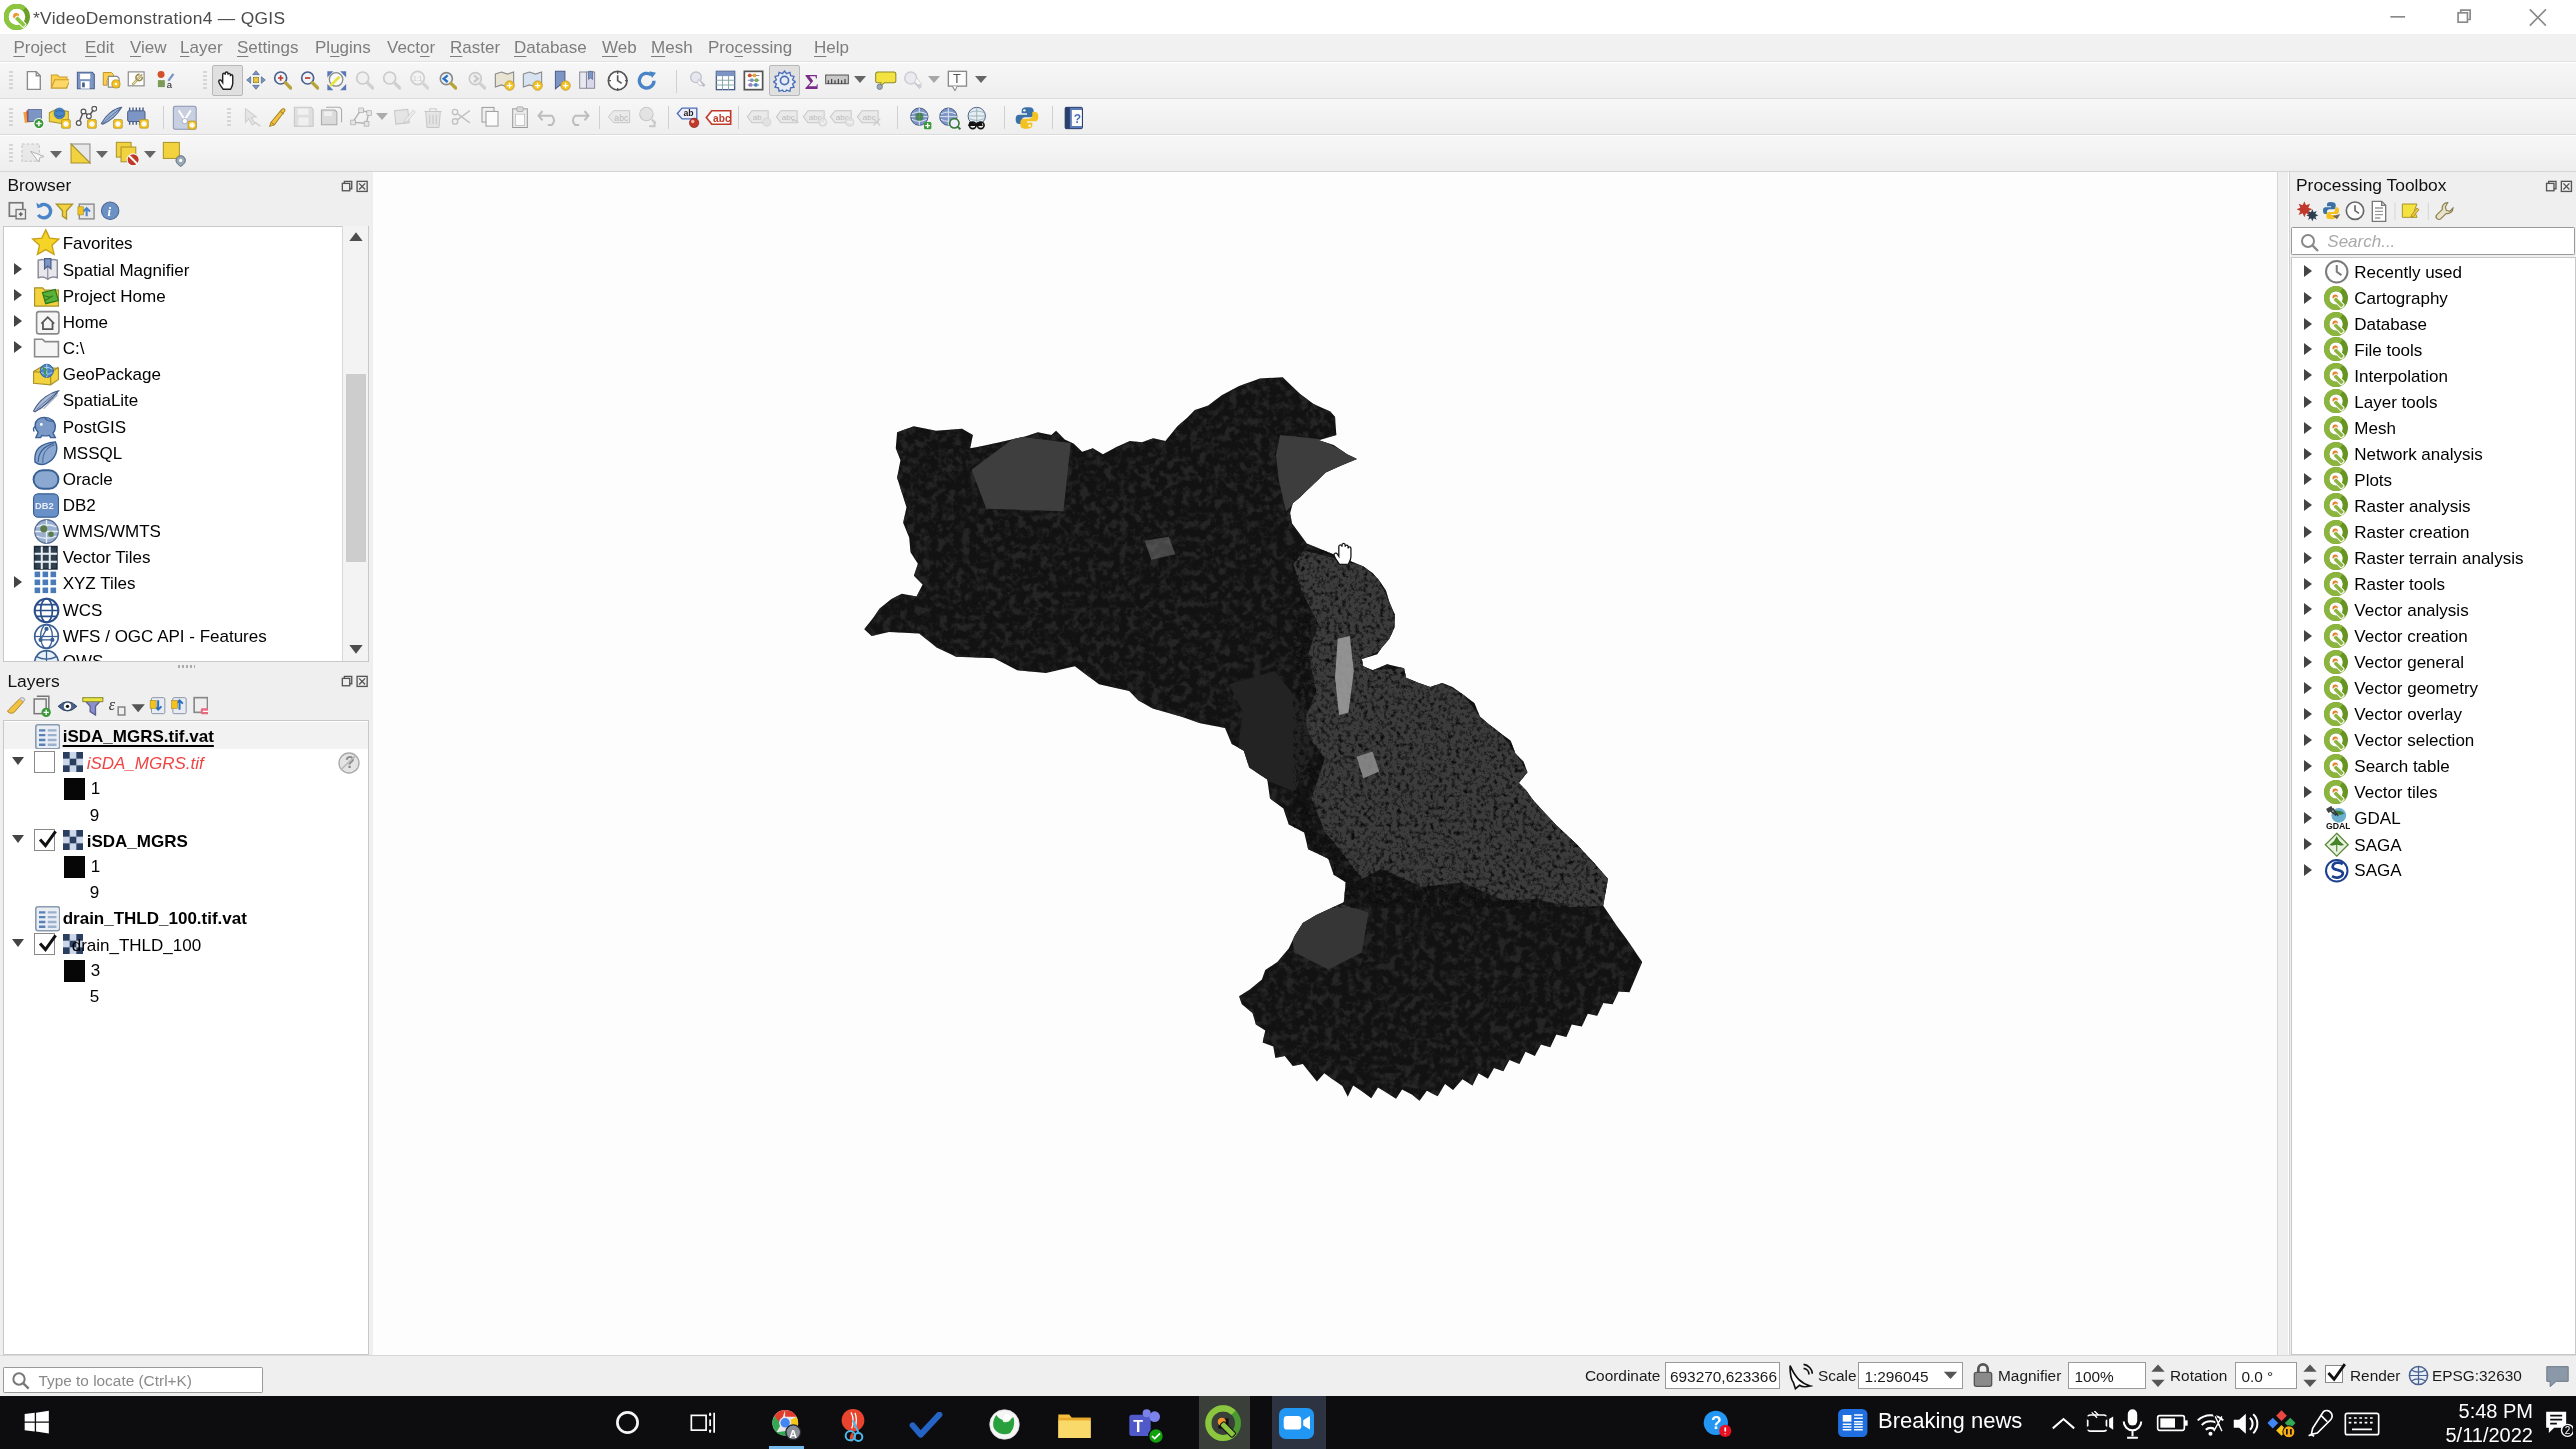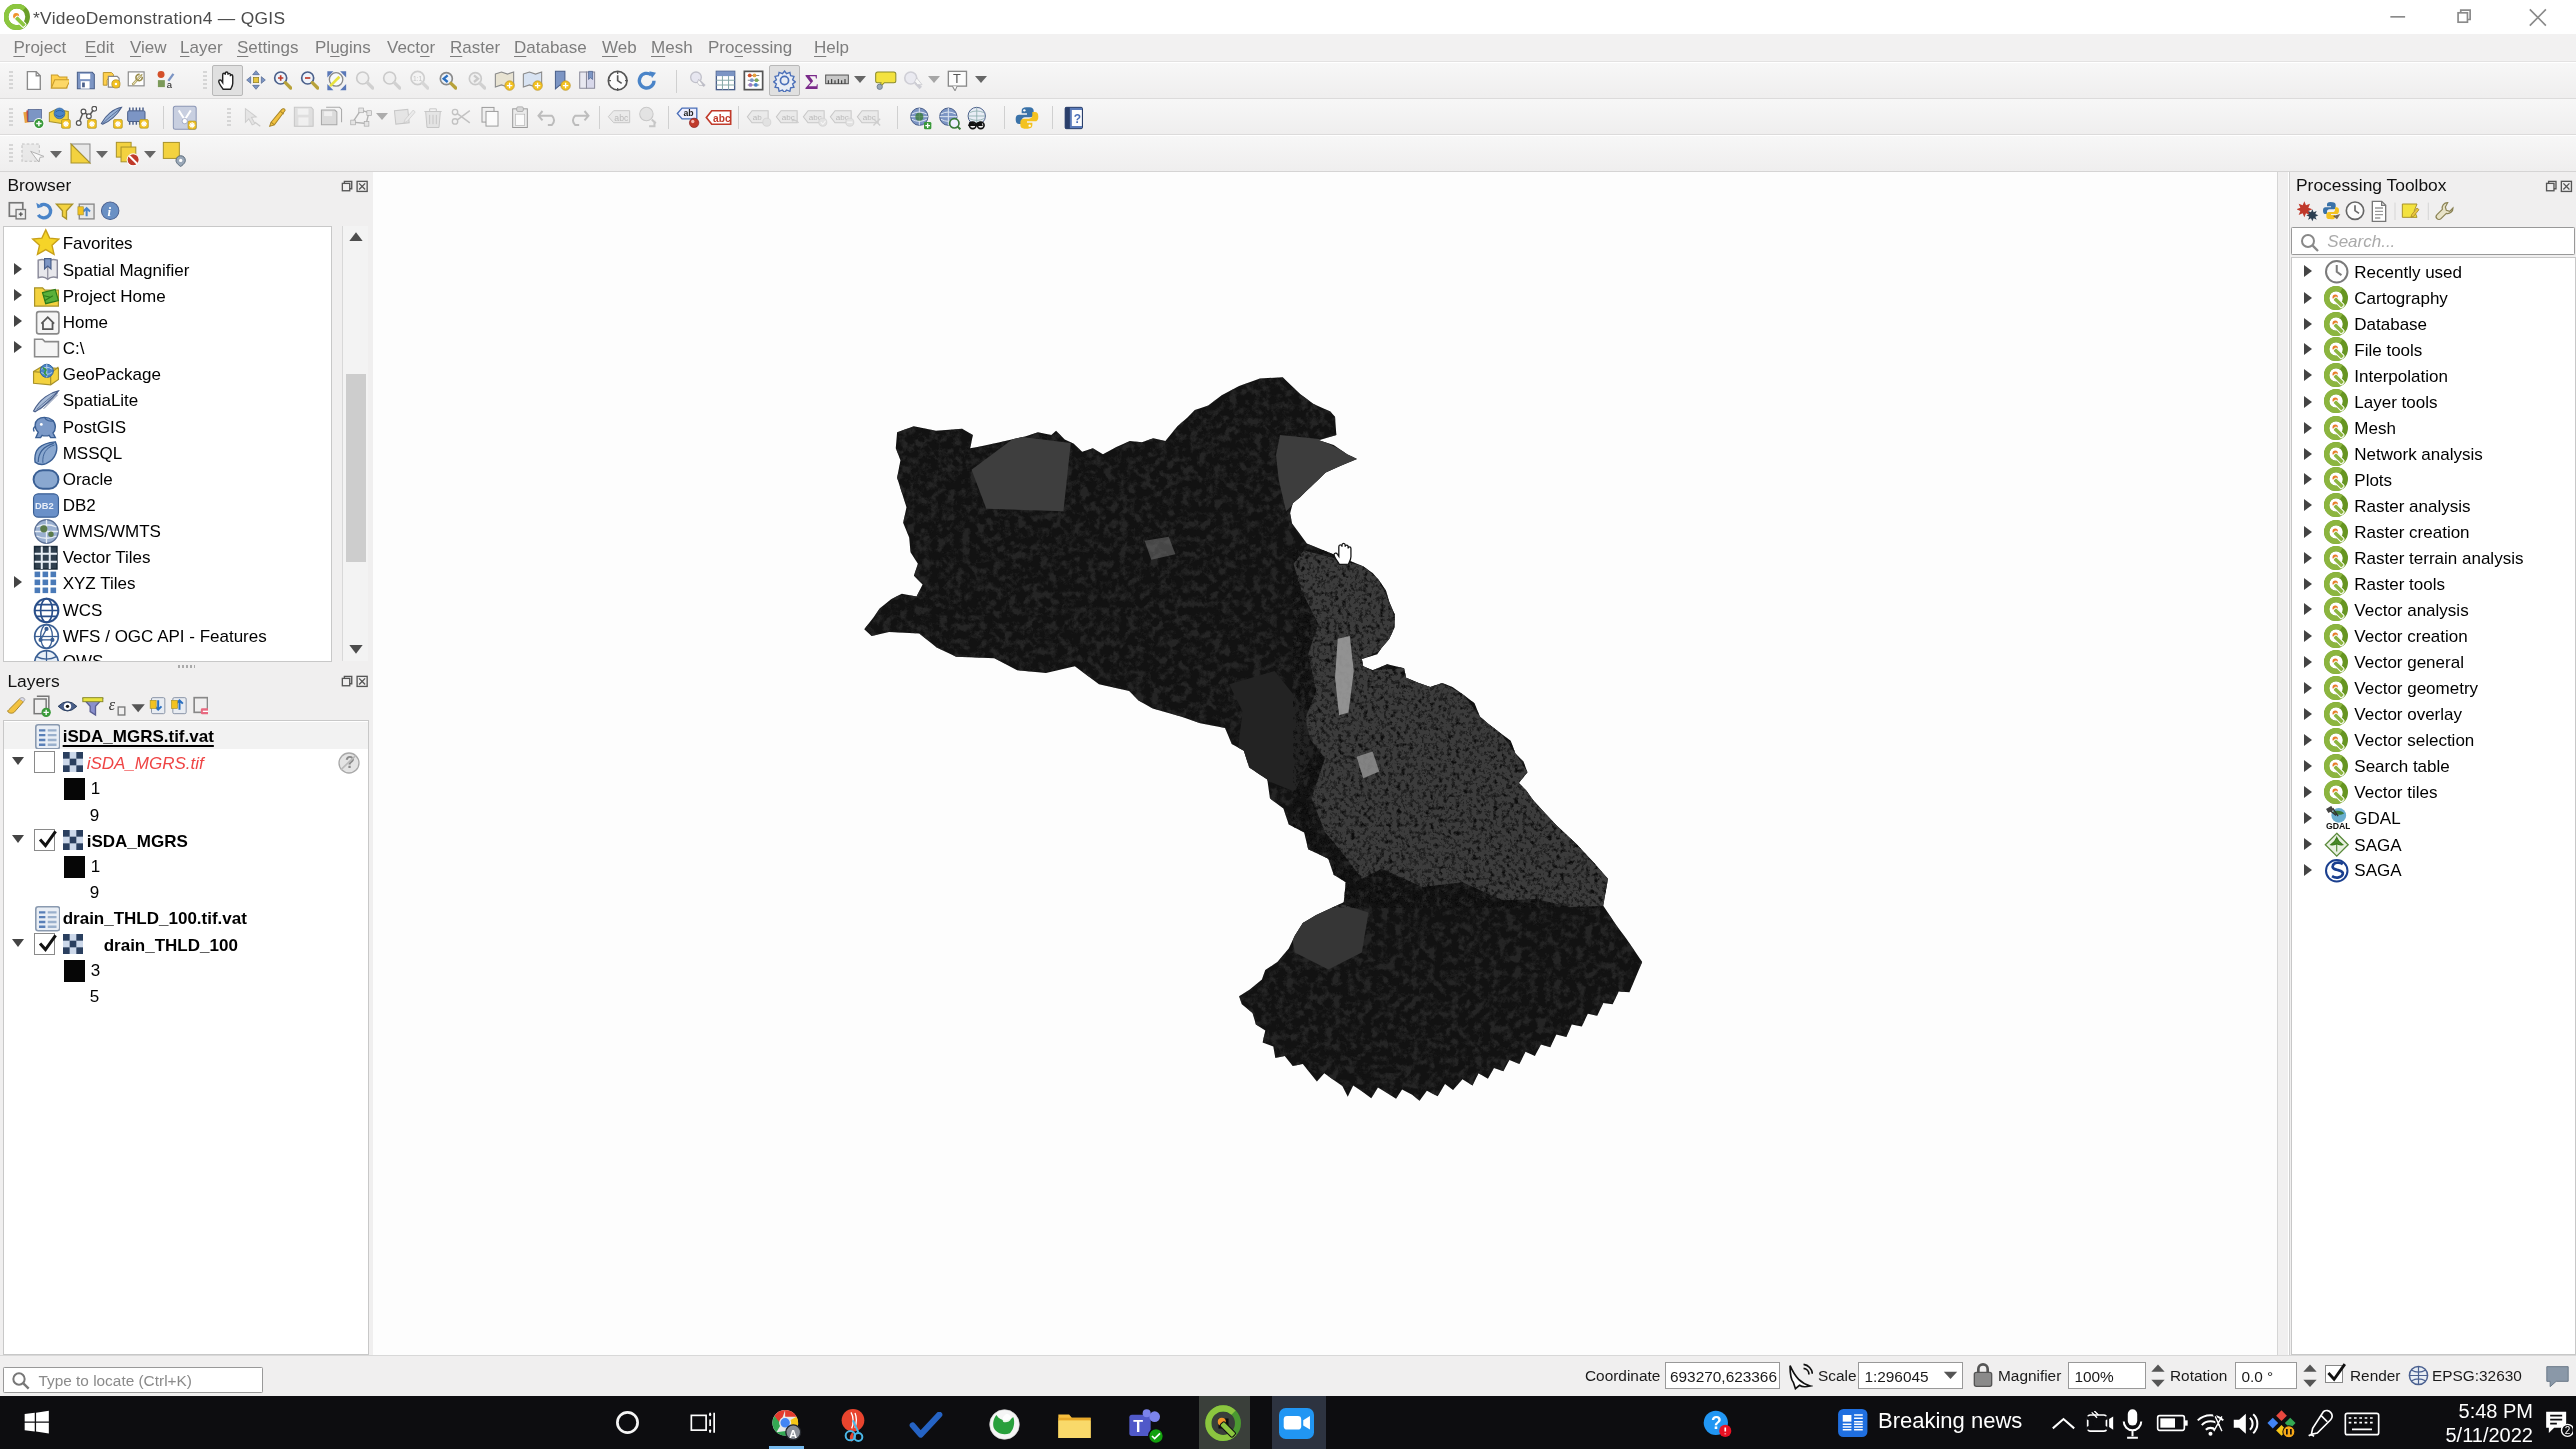--- a/index.html
+++ b/index.html
@@ -496,21 +496,21 @@
         <path d="M19 18 v6 M16 21 h6" stroke="#555" stroke-width="2"></path>
       <path d="M48 8 a10 10 0 1 1 -3 14" fill="none" stroke="#4a84c8" stroke-width="5"></path>
         <path d="M42 4 l2 8 8 -2 z" fill="#4a84c8"></path>
       <path d="M72 6 h24 l-9 10 v12 l-6 -4 v-8 z" fill="#f3d23f" stroke="#a8922a" stroke-width="2"></path>
       <rect x="106" y="6" width="22" height="22" fill="#e8e8e8" stroke="#888" stroke-width="2"></rect>
         <path d="M117 24 v-12 m-5 5 l5 -5 5 5" stroke="#4a84c8" stroke-width="3" fill="none"></path>
         <rect x="104" y="10" width="8" height="12" fill="#f3c220" stroke="#a8922a"></rect>
       <circle cx="152" cy="16" r="13" fill="#6a90c4" stroke="#4a6090" stroke-width="1.5"></circle>
         <text x="148" y="23" font-size="19" font-style="italic" font-weight="bold" fill="#fff" font-family="Liberation Serif">i</text>
     </svg>
-    <div class="tree" style="left:2.7px;top:54px;width:329px;height:436px;overflow:hidden">
+    <div class="tree" style="left:2.7px;top:54px;width:366px;height:436px;overflow:hidden">
       <svg class="abs" style="left:27px;top:1.3px" width="29.5" height="29.5" viewBox="0 0 32 32">
           <path d="M16 2 l4.2 9 10 1 -7.4 6.8 2.2 9.8 -9 -5.2 -9 5.2 2.2 -9.8 -7.4 -6.8 10 -1 z" fill="#f5d428" stroke="#c8a018" stroke-width="1.5"></path>
         </svg>
       <div class="ti" style="left:59px;top:5.4px">Favorites</div>
       <div class="arrow" style="left:10px;top:36px"></div>
       <svg class="abs" style="left:31px;top:29.5px" width="25.5" height="25.5" viewBox="0 0 32 32">
           <path d="M4 4 c6 -2 10 0 12 2 c2 -2 6 -4 12 -2 v22 c-6 -2 -10 0 -12 2 c-2 -2 -6 -4 -12 -2 z" fill="#e8e8ec" stroke="#8a8a9a" stroke-width="1.8"></path>
           <path d="M16 6 v22" stroke="#8a8a9a" stroke-width="1.5"></path>
           <path d="M12 2 h8 v13 l-4 -3.5 -4 3.5 z" fill="#7c95c4" stroke="#4a5f8a" stroke-width="1.5"></path>
         </svg>
@@ -693,21 +693,21 @@
         </svg>
       <div class="ti" style="left:59px;top:186px;font-weight:bold">drain_THLD_100.tif.vat</div>
       <div class="arrowd" style="left:8px;top:218px"></div>
       <div class="abs" style="left:30px;top:212px;width:21.5px;height:21.5px;background:#fff;border:1.3px solid #8a8a8a"></div>
       <svg class="abs" style="left:32px;top:211px" width="23" height="23" viewBox="0 0 34 34">
           <path d="M6 17 l8 9 L29 5" fill="none" stroke="#111" stroke-width="4.5"></path>
         </svg>
       <svg class="abs" style="left:59px;top:213px" width="20" height="20" viewBox="0 0 30 30">
           <use href="#checker"></use>
         </svg>
-      <div class="ti" style="left:100px;top:213px;font-weight:bold">drain_THLD_100</div>
+      <div class="ti" style="left:68px;top:213px;font-weight:normal">drain_THLD_100</div>
       <div class="abs" style="left:60px;top:239px;width:21.5px;height:21.5px;background:#060606"></div>
       <div class="ti" style="left:87px;top:238px">3</div>
       <div class="ti" style="left:86px;top:264px">5</div>
     </div>
   </div>
   <div class="abs" id="canvas">
     <svg class="abs" style="left:0;top:0" width="1916" height="1183" viewBox="556 256 2856 1764">
       <defs>
         <filter id="nz" x="0" y="0" width="100%" height="100%">
           <feTurbulence type="fractalNoise" baseFrequency="0.085" numOctaves="4" seed="11" result="t" stitchTiles="stitch"></feTurbulence>

